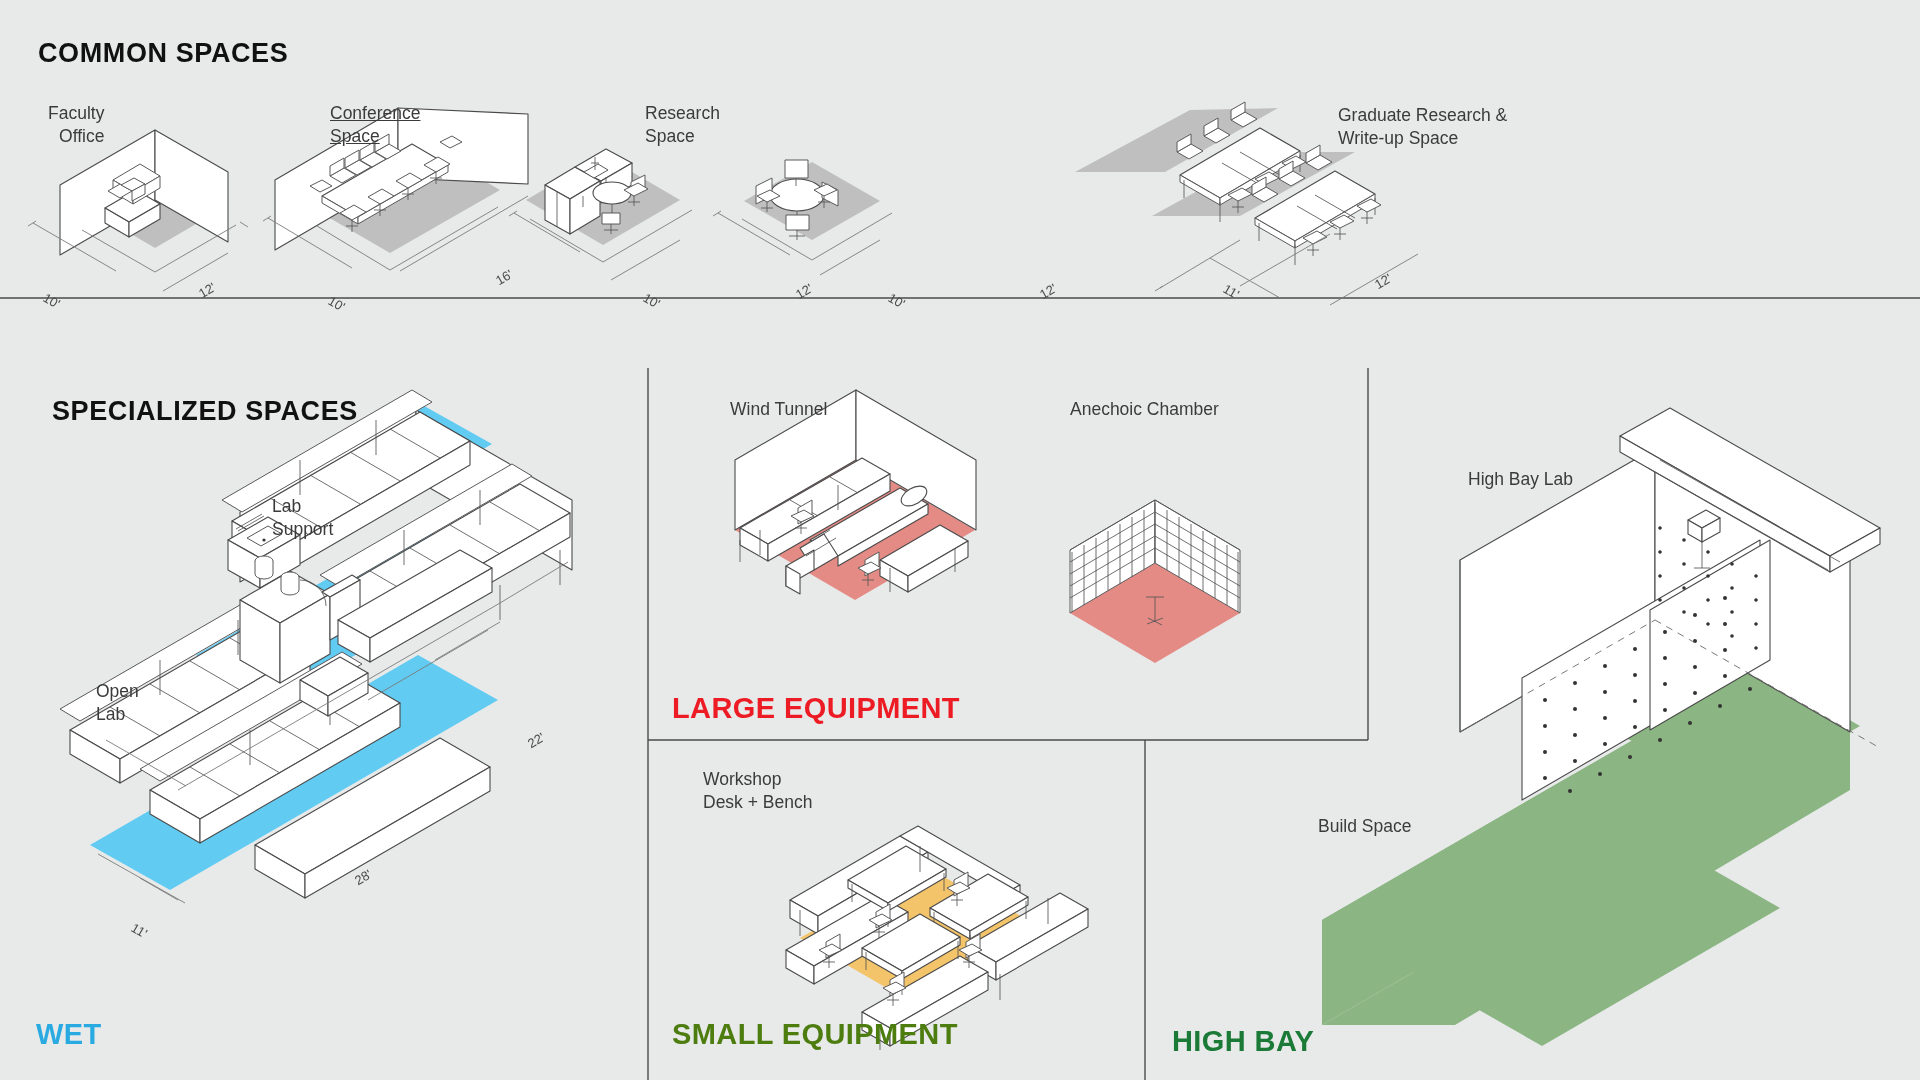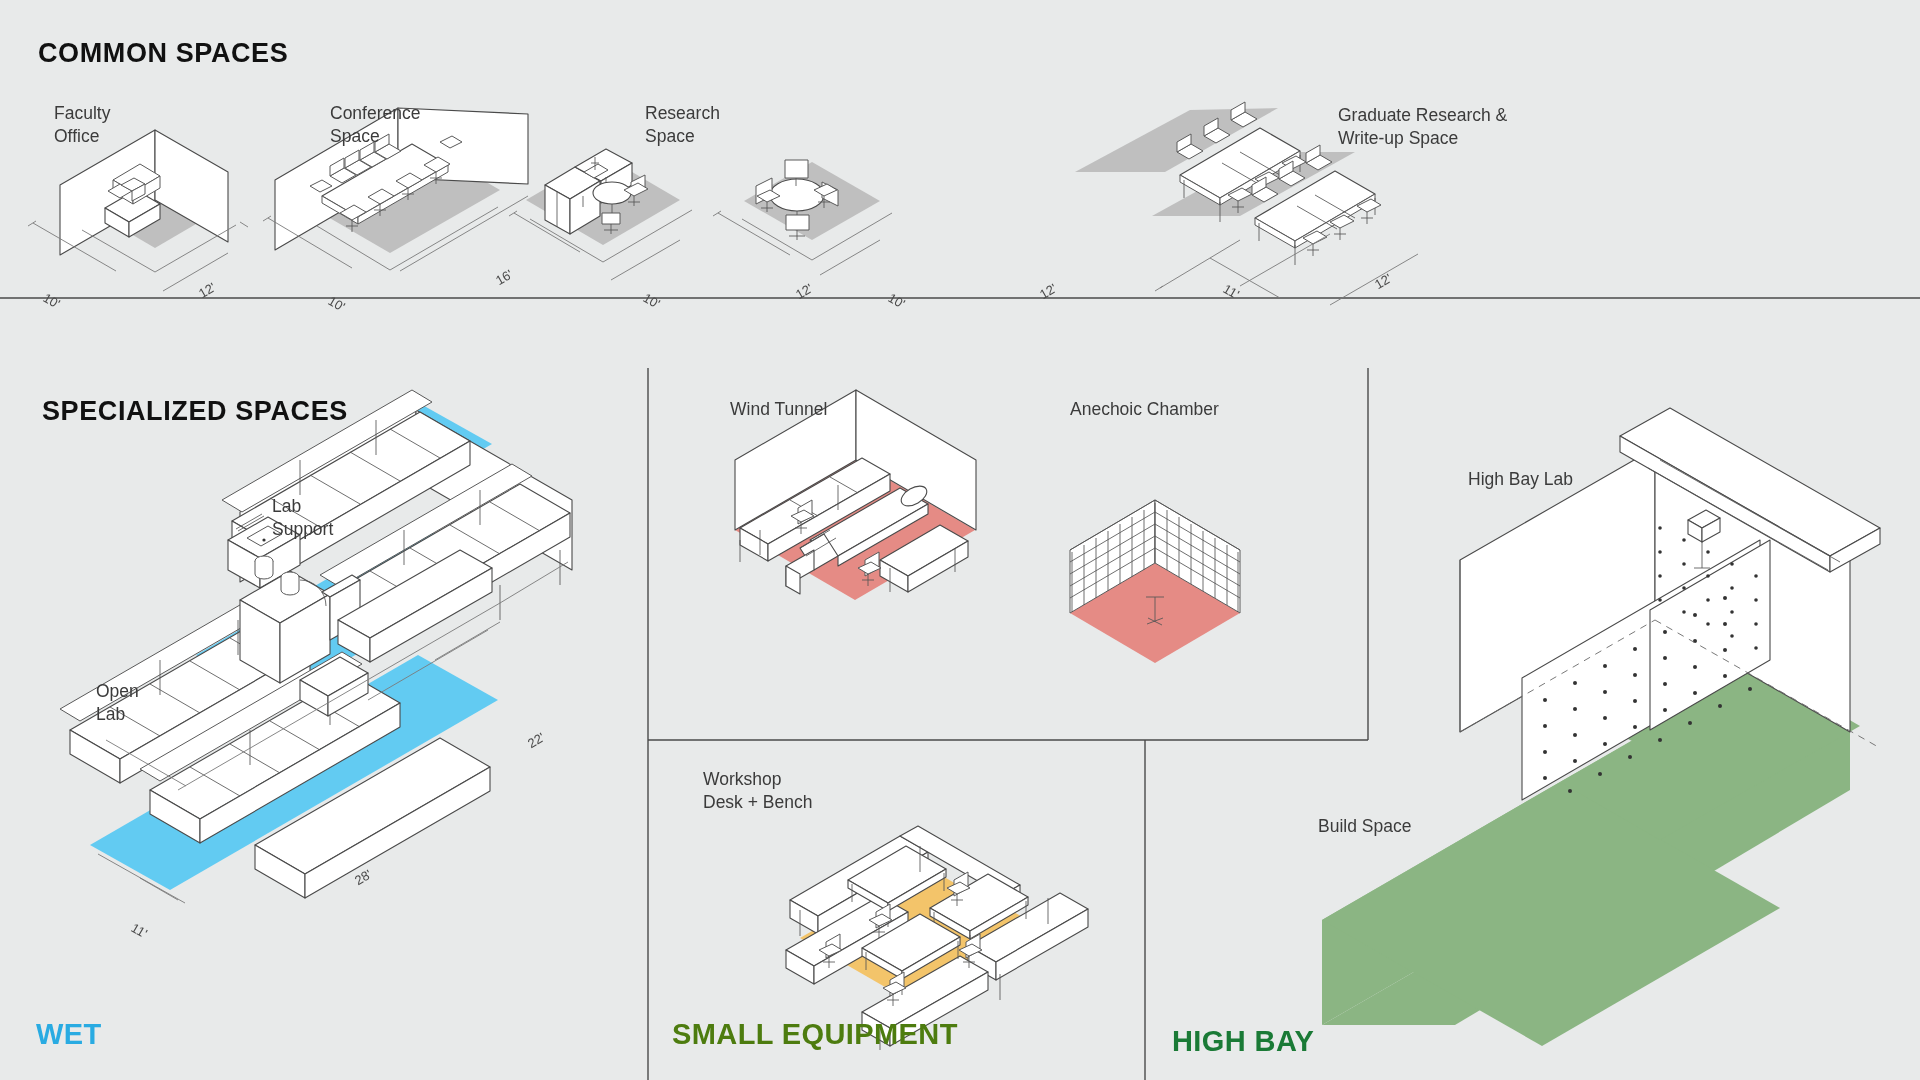--- a/index.html
+++ b/index.html
@@ -589,26 +589,26 @@
 
       <path class="ln" stroke-dasharray="7 6" d="M1655,620 L1880,748"></path>
       <path class="ln" stroke-dasharray="7 6" d="M1460,732 L1655,620"></path>
 
       <path class="thin" d="M1460,560 L1460,732"></path>
     </g>
   </svg>
 
   <div class="section-title" style="left:38px; top:38px;">COMMON SPACES</div>
 
-  <div class="section-title" style="left:42px; top:396px;">SPECIALIZED SPACES</div>
-
-  <div class="room-label" style="left:54px; top:102px;">Faculty
+  <div class="section-title" style="left:52px; top:396px;">SPECIALIZED SPACES</div>
+
+  <div class="room-label" style="left:48px; top:102px;text-align:right;">Faculty
 Office</div>
 
-  <div class="room-label" style="left:330px; top:102px;">Conference
+  <div class="room-label" style="left:330px; top:102px;text-decoration:underline;">Conference
 Space</div>
 
   <div class="room-label" style="left:645px; top:102px;">Research
 Space</div>
 
   <div class="room-label" style="left:1338px; top:104px;">Graduate Research &amp;
 Write-up Space</div>
 
   <div class="room-label" style="left:272px; top:495px;">Lab
 Support</div>
@@ -641,18 +641,19 @@
 
   <div class="dim" style="left:1228px; top:281px; transform:rotate(30deg);">11'</div>
   <div class="dim" style="left:1372px; top:279px; transform:rotate(-30deg);">12'</div>
 
   <div class="dim" style="left:136px; top:920px; transform:rotate(30deg);">11'</div>
   <div class="dim" style="left:352px; top:875px; transform:rotate(-30deg);">28'</div>
   <div class="dim" style="left:525px; top:738px; transform:rotate(-30deg);">22'</div>
 
   <div class="cat-label" style="left:36px; top:1018px; color:#29abe2;">WET</div>
 
+  <div class="cat-label" style="left:672px; top:692px; color:#ed1c24;">LARGE EQUIPMENT</div>
 
   <div class="cat-label" style="left:672px; top:1018px; color:#4d7c0f;">SMALL EQUIPMENT</div>
 
   <div class="cat-label" style="left:1172px; top:1025px; color:#1a7a36;">HIGH BAY</div>
 
 </div>
 
 </body></html>

